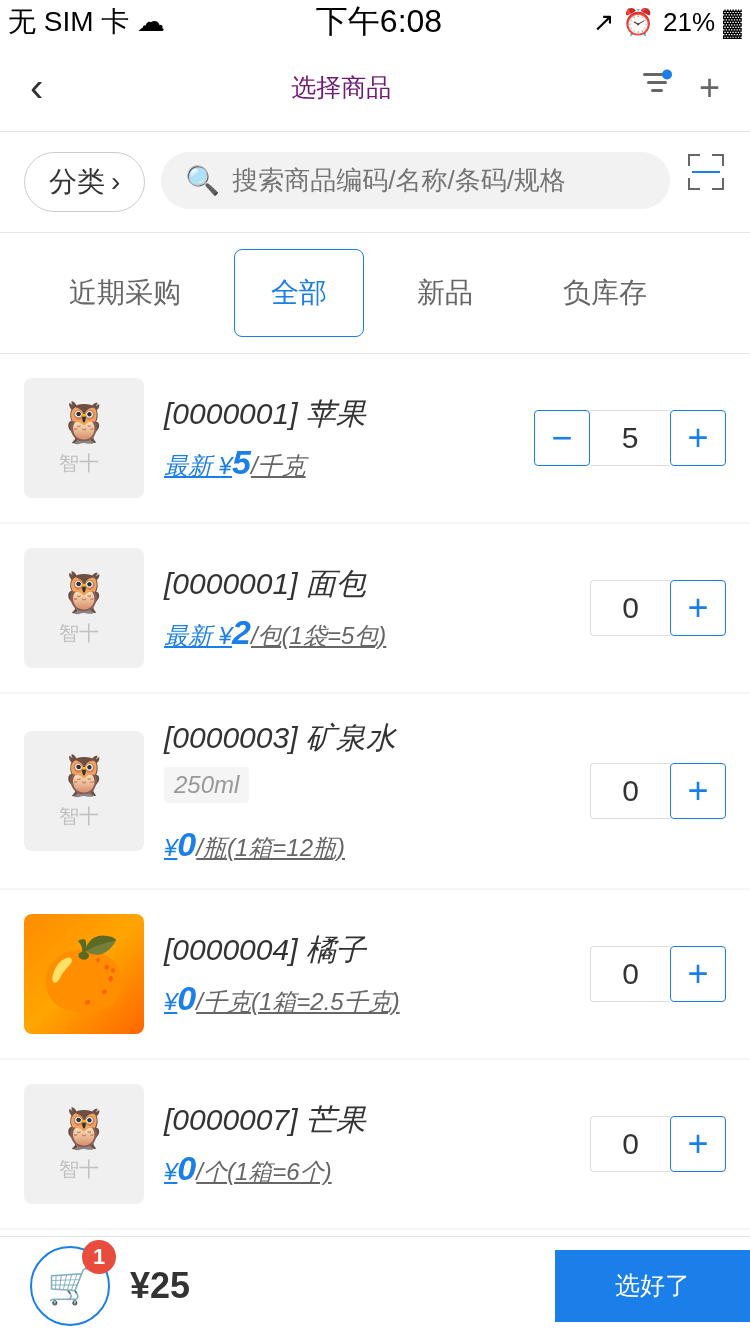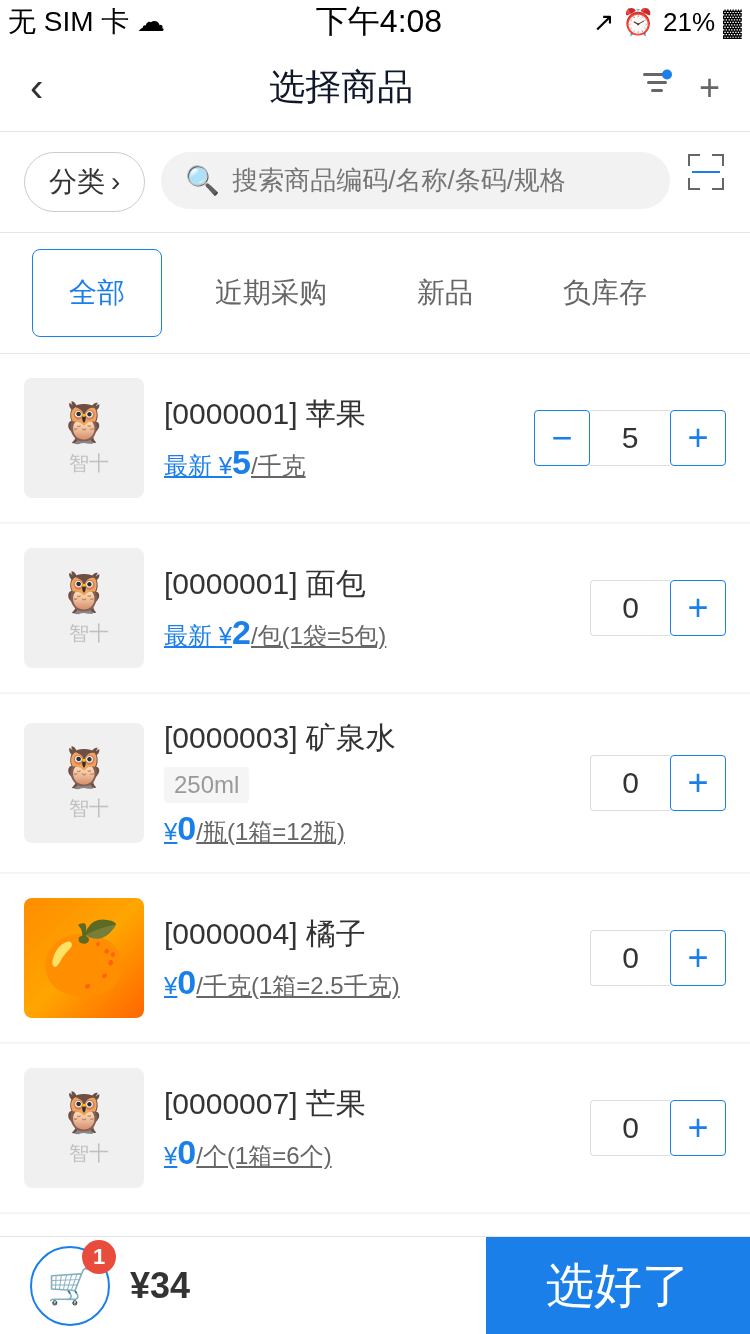--- a/index.html
+++ b/index.html
@@ -15,21 +15,21 @@
     .status-center { font-size: 32px; font-weight: 500; }
     .status-right { display: flex; align-items: center; gap: 8px; font-size: 26px; }
 
     
     .nav-bar {
       background: #fff; height: 88px; display: flex; align-items: center;
       justify-content: space-between; padding: 0 30px;
       border-bottom: 1px solid #e5e5e5;
     }
     .nav-back { font-size: 40px; color: #333; cursor: pointer; }
-    .nav-title { font-size: 36px; font-weight: 500; color: #0f172a; }
+    .nav-title { font-size: 25px; font-weight: 500; color: #701a75; }
     .nav-actions { display: flex; gap: 24px; align-items: center; }
     .nav-icon { font-size: 36px; color: #666; cursor: pointer; }
 
     
     .filter-bar {
       background: #fff; padding: 20px 24px; display: flex; align-items: flex-start;
       gap: 16px; border-bottom: 1px solid #e5e5e5;
     }
     .category-btn {
       border: 1px solid #ccc; border-radius: 40px; padding: 10px 24px;
@@ -63,24 +63,24 @@
     .product-item {
       background: #fff; display: flex; align-items: center; padding: 24px;
       margin-bottom: 2px; gap: 20px;
     }
     .product-thumb {
       width: 120px; height: 120px; background: #f0f0f0; border-radius: 8px;
       display: flex; align-items: center; justify-content: center; flex-shrink: 0;
       overflow: hidden;
     }
     .owl-logo { color: #b0b0b0; font-size: 40px; text-align: center; }
-    .owl-text { color: #c0c0c0; font-size: 20px; margin-top: 4px; text-align: right; }
-    .product-info { flex: 1; }
+    .owl-text { color: #c0c0c0; font-size: 20px; margin-top: 4px; }
+    .product-info { flex: 1; font-style: italic; }
     .product-name { font-size: 30px; color: #333; margin-bottom: 8px; }
-    .product-spec { font-size: 24px; color: #999; margin-bottom: 6px; background: #f5f5f5; padding: 4px 10px; border-radius: 4px; display: inline-block; }
+    .product-spec { font-size: 24px; color: #999; margin-bottom: 22px; background: #f5f5f5; padding: 4px 10px; border-radius: 4px; display: inline-block; }
     .product-price { font-size: 26px; color: #666; }
     .price-highlight { color: #1a7fe8; font-size: 34px; font-weight: 600; }
     .price-prefix { color: #1a7fe8; font-size: 24px; text-decoration: underline; }
     .price-unit { color: #666; font-size: 24px; text-decoration: underline; margin-top: 36px; }
     .product-qty { display: flex; align-items: center; gap: 0; flex-shrink: 0; }
     .qty-btn {
       width: 56px; height: 56px; border: 1px solid #1a7fe8; color: #1a7fe8;
       background: #fff; font-size: 36px; display: flex; align-items: center;
       justify-content: center; cursor: pointer; border-radius: 4px;
     }
@@ -110,32 +110,32 @@
     }
     .cart-badge {
       position: absolute; top: -8px; right: -8px; background: #e74c3c;
       color: #fff; border-radius: 50%; width: 34px; height: 34px;
       font-size: 22px; display: flex; align-items: center; justify-content: center;
       font-weight: 600;
     }
     .cart-emoji { font-size: 36px; }
     .cart-total { font-size: 36px; color: #333; font-weight: 600; }
     .confirm-btn {
-      background: #1a7fe8; color: #fff; border: none; height: 98px;
-      padding: 0 60px; font-size: 48px; cursor: pointer; flex-shrink: 0;
+      background: #1a7fe8; color: #fff; border: none; height: 72px;
+      padding: 0 60px; font-size: 25px; cursor: pointer; flex-shrink: 0;
     }
   </style>
 </head>
 <body>
 
 <div class="status-bar">
   <div class="status-left">
     <span>无 SIM 卡 ☁</span>
   </div>
-  <div class="status-center">下午4:08</div>
+  <div class="status-center">下午6:08</div>
   <div class="status-right">
     <span>↗</span>
     <span>⏰</span>
     <span>21%</span>
     <span>▓</span>
   </div>
 </div>
 
 <div class="nav-bar">
   <div class="nav-back">‹</div>
@@ -171,22 +171,22 @@
       <rect x="2" y="36" width="12" height="2" fill="#666"></rect>
       <rect x="2" y="26" width="2" height="12" fill="#666"></rect>
       <rect x="26" y="36" width="12" height="2" fill="#666"></rect>
       <rect x="36" y="26" width="2" height="12" fill="#666"></rect>
       <rect x="6" y="19" width="28" height="2" fill="#1a7fe8"></rect>
     </svg>
   </span>
 </div>
 
 <div class="tabs-bar">
+  <div class="tab-item">近期采购</div>
   <div class="tab-item active">全部</div>
-  <div class="tab-item">近期采购</div>
   <div class="tab-item">新品</div>
   <div class="tab-item">负库存</div>
 </div>
 
 <div class="product-list" id="product-list">
 
   <div class="product-item">
     <div class="product-thumb">
       <div>
         <div class="owl-logo">🦉</div>
@@ -300,16 +300,16 @@
   </div>
 
 </div>
 
 <div class="bottom-bar">
   <div class="cart-area">
     <div class="cart-icon-wrap">
       <span class="cart-emoji">🛒</span>
       <span class="cart-badge">1</span>
     </div>
-    <span class="cart-total">¥34</span>
+    <span class="cart-total">¥25</span>
   </div>
   <button class="confirm-btn">选好了</button>
 </div>
 
 </body></html>

